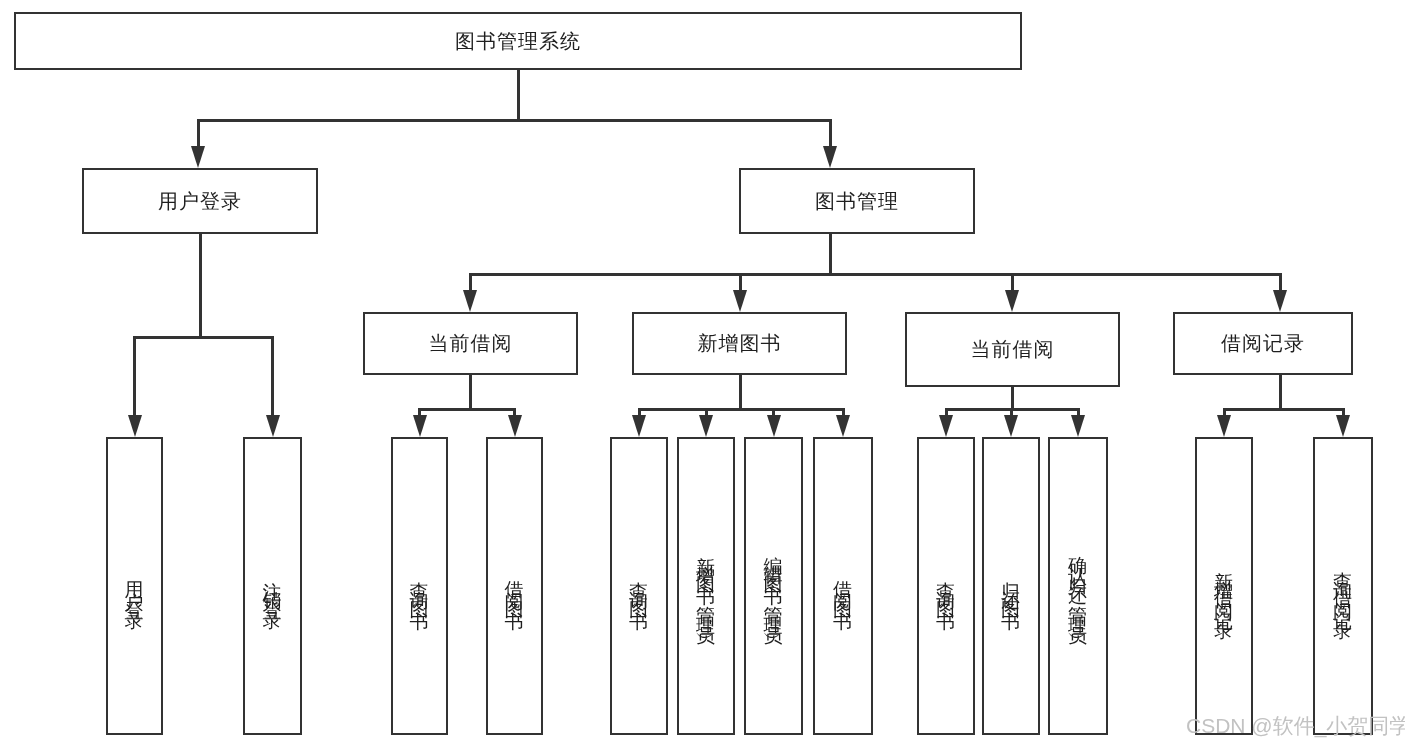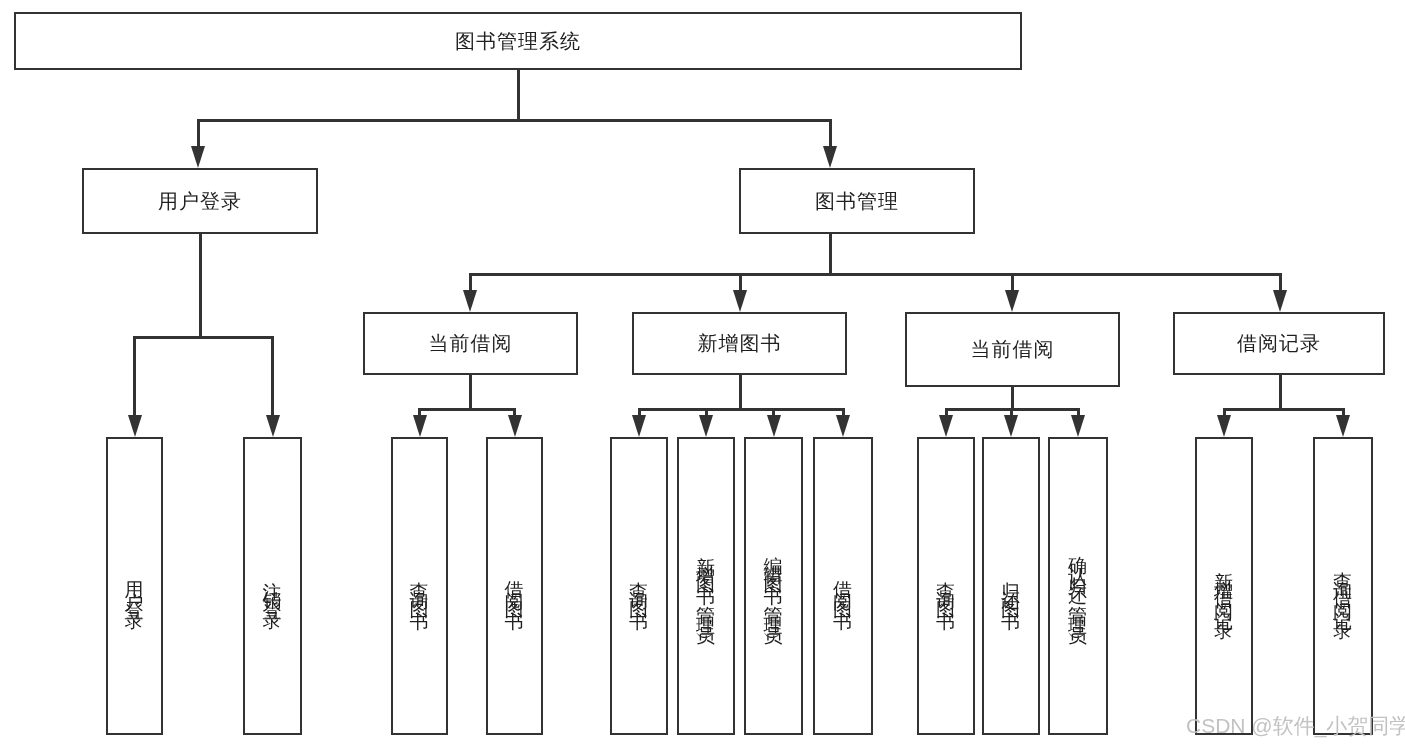--- a/index.html
+++ b/index.html
@@ -106,21 +106,21 @@
 
   <div class="box" style="left:363px;top:312px;width:215px;height:63px;">
     <span class="hlabel">当前借阅</span>
   </div>
   <div class="box" style="left:632px;top:312px;width:215px;height:63px;">
     <span class="hlabel">新增图书</span>
   </div>
   <div class="box" style="left:905px;top:312px;width:215px;height:75px;">
     <span class="hlabel">当前借阅</span>
   </div>
-  <div class="box" style="left:1173px;top:312px;width:212px;height:63px;">
+  <div class="box" style="left:1173px;top:312px;width:180px;height:63px;">
     <span class="hlabel">借阅记录</span>
   </div>
 
   <div class="box leaf" style="left:106px;width:57px;">
     <span class="vtext">用户登录</span>
   </div>
   <div class="box leaf" style="left:243px;width:59px;">
     <span class="vtext">注销登录</span>
   </div>
   <div class="box leaf" style="left:391px;width:57px;">

